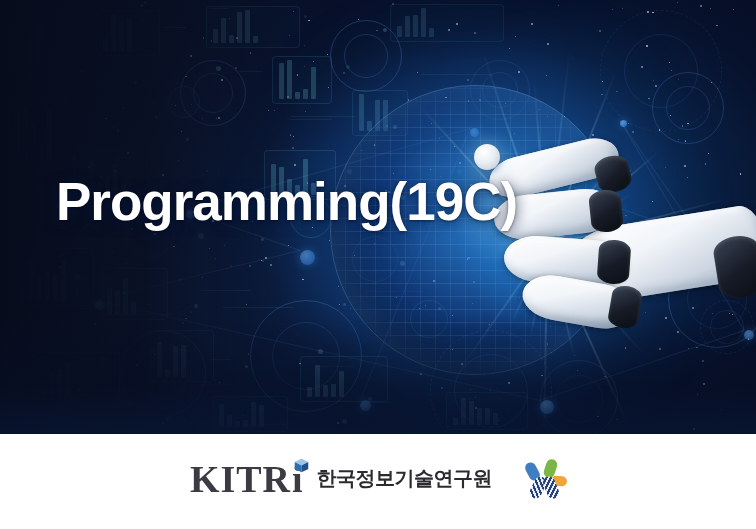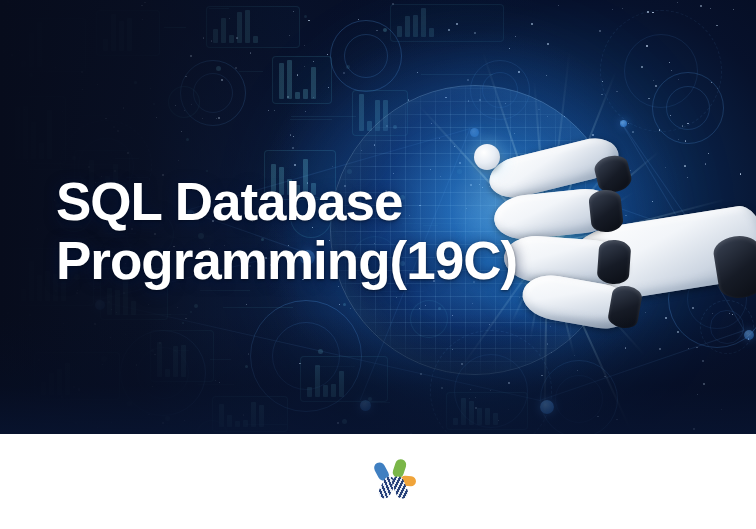--- a/index.html
+++ b/index.html
@@ -808,29 +808,42 @@
       <div class="seg" style="left:52px;top:140px;width:112px;height:44px;transform:rotate(10deg);"></div>
       <div class="knuckle" style="left:140px;top:146px;width:30px;height:42px;transform:rotate(10deg);"></div>
       <div class="fingertip" style="left:4px;top:4px;width:26px;height:26px;"></div>
     </div>
 
     <div class="hero-left-fade"></div>
     <div class="hero-bottom-fade"></div>
 
 
     <div class="title">
-      <div class="title-line">SQL Database</div>
       <div class="title-line">Programming(19C)</div>
     </div>
   </div>
 
   <div class="footer">
     <div class="footer-inner">
 
       <div class="logo-group">
+        <div class="kitri">
+          <span class="kitri-text">KITR</span>
+          <span class="kitri-i">
+            <span>i</span>
+            <span class="cube">
+              <svg viewBox="0 0 16 16" width="15" height="15" aria-hidden="true">
+                <polygon points="8,0.6 15.2,4.3 8,8 0.8,4.3" fill="#9ec4e8"></polygon>
+                <polygon points="0.8,4.3 8,8 8,15.3 0.8,11.6" fill="#2f6fb5"></polygon>
+                <polygon points="15.2,4.3 8,8 8,15.3 15.2,11.6" fill="#21508d"></polygon>
+              </svg>
+            </span>
+          </span>
+        </div>
+        <span class="kitri-ko">한국정보기술연구원</span>
       </div>
 
       <div class="logo-group">
         <div class="pinwheel">
           <div class="petal" style="left:1px;top:3px;width:11px;height:19px;background:#3f7fc1;transform:rotate(-28deg);"></div>
           <div class="petal" style="left:19px;top:0px;width:11px;height:19px;background:#7ab648;transform:rotate(18deg);"></div>
           <div class="petal" style="left:25px;top:17px;width:16px;height:10px;background:#f0a43a;transform:rotate(4deg);"></div>
           <div class="petal" style="left:6px;top:17px;width:12px;height:23px;background:repeating-linear-gradient(42deg,#27417a 0 2px,#e9eef5 2px 4px);transform:rotate(26deg);"></div>
           <div class="petal" style="left:19px;top:17px;width:12px;height:23px;background:repeating-linear-gradient(-42deg,#27417a 0 2px,#e9eef5 2px 4px);transform:rotate(-22deg);"></div>
         </div>

